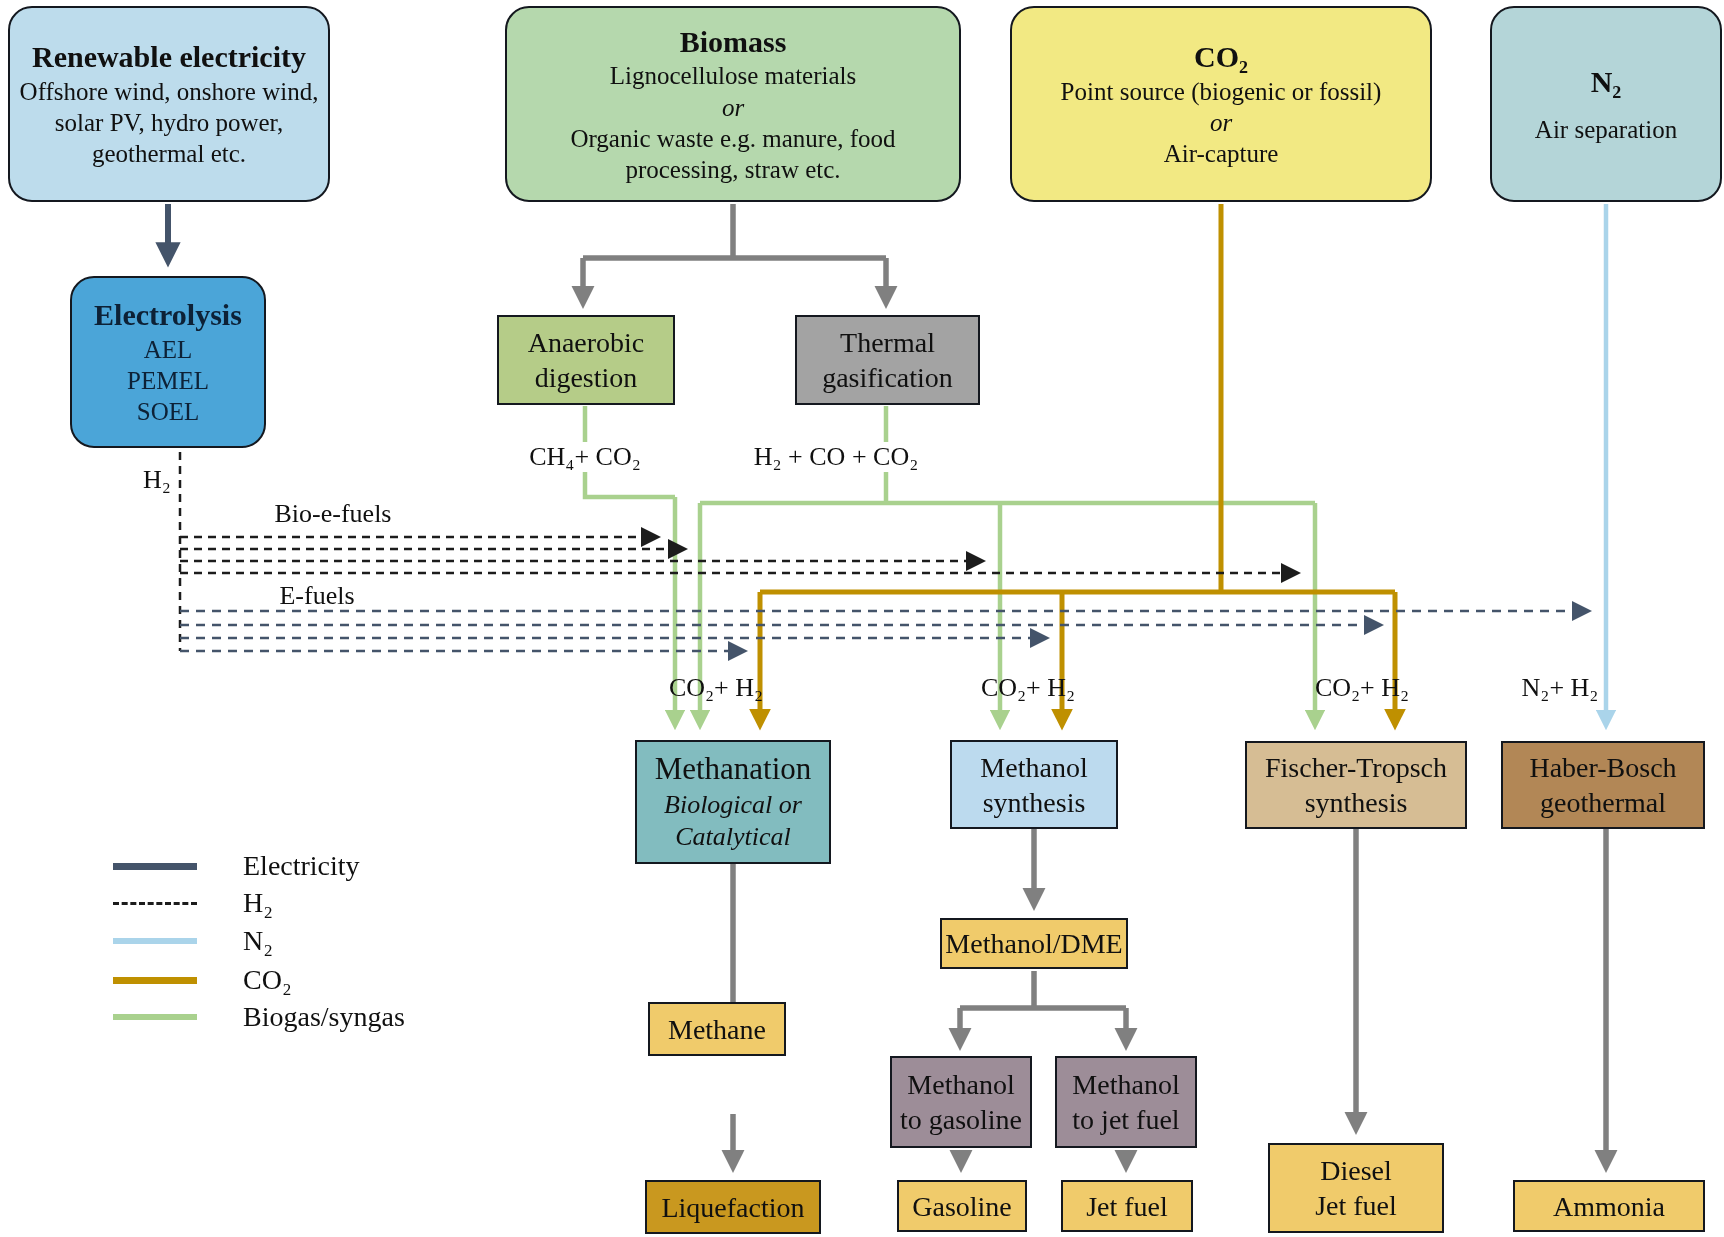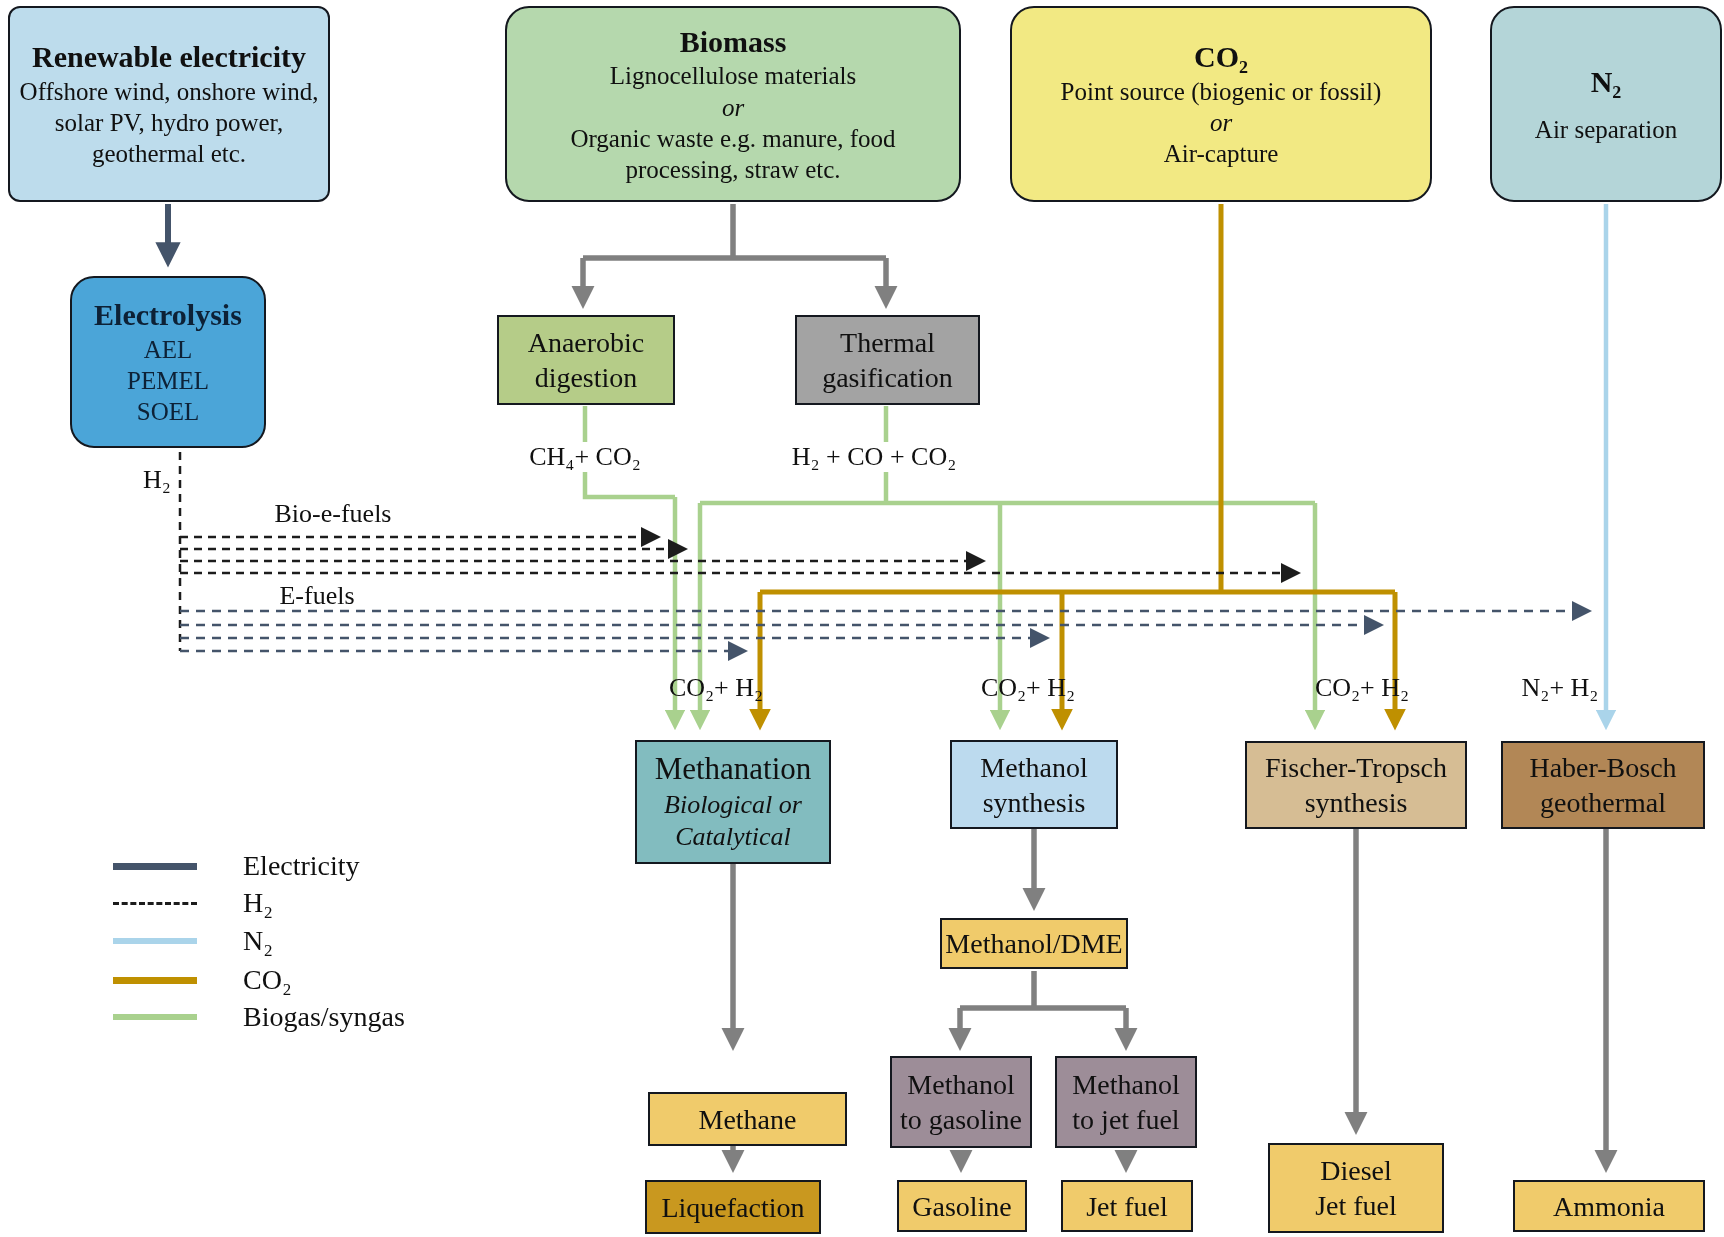--- a/index.html
+++ b/index.html
@@ -122,21 +122,21 @@
       <path d="M1034,971 V1008 M960,1008 H1126"></path>
       <path d="M960,1008 V1044" marker-end="url(#m-gray)"></path>
       <path d="M1126,1008 V1044" marker-end="url(#m-gray)"></path>
       <path d="M961,1150 V1166" marker-end="url(#m-gray)"></path>
       <path d="M1126,1150 V1166" marker-end="url(#m-gray)"></path>
       <path d="M1356,829 V1128" marker-end="url(#m-gray)"></path>
       <path d="M1606,829 V1166" marker-end="url(#m-gray)"></path>
     </g>
   </svg>
 
-  <div class="node rounded c-renewable" style="left:8px;top:6px;width:322px;height:196px;border-radius:12px;">
+  <div class="node rounded c-renewable" style="left:8px;top:6px;width:322px;height:196px;">
     <div class="title">Renewable electricity</div>
     <div class="sub">Offshore wind, onshore wind,
 solar PV, hydro power,
 geothermal etc.</div>
   </div>
 
   <div class="node rounded c-electrolysis" style="left:70px;top:276px;width:196px;height:172px;">
     <div class="title">Electrolysis</div>
     <div class="sub">AEL</div>
     <div class="sub">PEMEL</div>
@@ -191,21 +191,21 @@
 
   <div class="node c-hb" style="left:1501px;top:741px;width:204px;height:88px;">
     <div class="title-sm">Haber-Bosch
 geothermal</div>
   </div>
 
   <div class="node c-amber" style="left:940px;top:918px;width:188px;height:51px;">
     <div class="title-sm">Methanol/DME</div>
   </div>
 
-  <div class="node c-amber" style="left:648px;top:1092px;width:199px;height:54px;">
+  <div class="node c-amber" style="left:648px;top:1002px;width:138px;height:54px;">
     <div class="title-sm">Methane</div>
   </div>
 
   <div class="node c-mustard" style="left:645px;top:1180px;width:176px;height:54px;">
     <div class="title-sm">Liquefaction</div>
   </div>
 
   <div class="node c-mauve" style="left:890px;top:1056px;width:142px;height:92px;">
     <div class="title-sm">Methanol
 to gasoline</div>
@@ -228,21 +228,21 @@
     <div class="title-sm">Diesel
 Jet fuel</div>
   </div>
 
   <div class="node c-amber" style="left:1513px;top:1180px;width:192px;height:52px;">
     <div class="title-sm">Ammonia</div>
   </div>
 
   <div class="flow-label" style="left:157px;top:480px;">H₂</div>
   <div class="flow-label wbg" style="left:585px;top:457px;">CH₄+ CO₂</div>
-  <div class="flow-label wbg" style="left:874px;top:457px;">H₂ + CO + CO₂</div>
+  <div class="flow-label wbg" style="left:836px;top:457px;">H₂ + CO + CO₂</div>
   <div class="flow-label" style="left:333px;top:514px;">Bio-e-fuels</div>
   <div class="flow-label" style="left:317px;top:596px;">E-fuels</div>
   <div class="flow-label" style="left:716px;top:688px;">CO₂+ H₂</div>
   <div class="flow-label" style="left:1028px;top:688px;">CO₂+ H₂</div>
   <div class="flow-label" style="left:1362px;top:688px;">CO₂+ H₂</div>
   <div class="flow-label" style="left:1560px;top:688px;">N₂+ H₂</div>
 
   <div class="legend-row" style="left:113px;top:849px;">
     <div class="swatch sw-electricity"></div>
     <div class="legend-label">Electricity</div>

